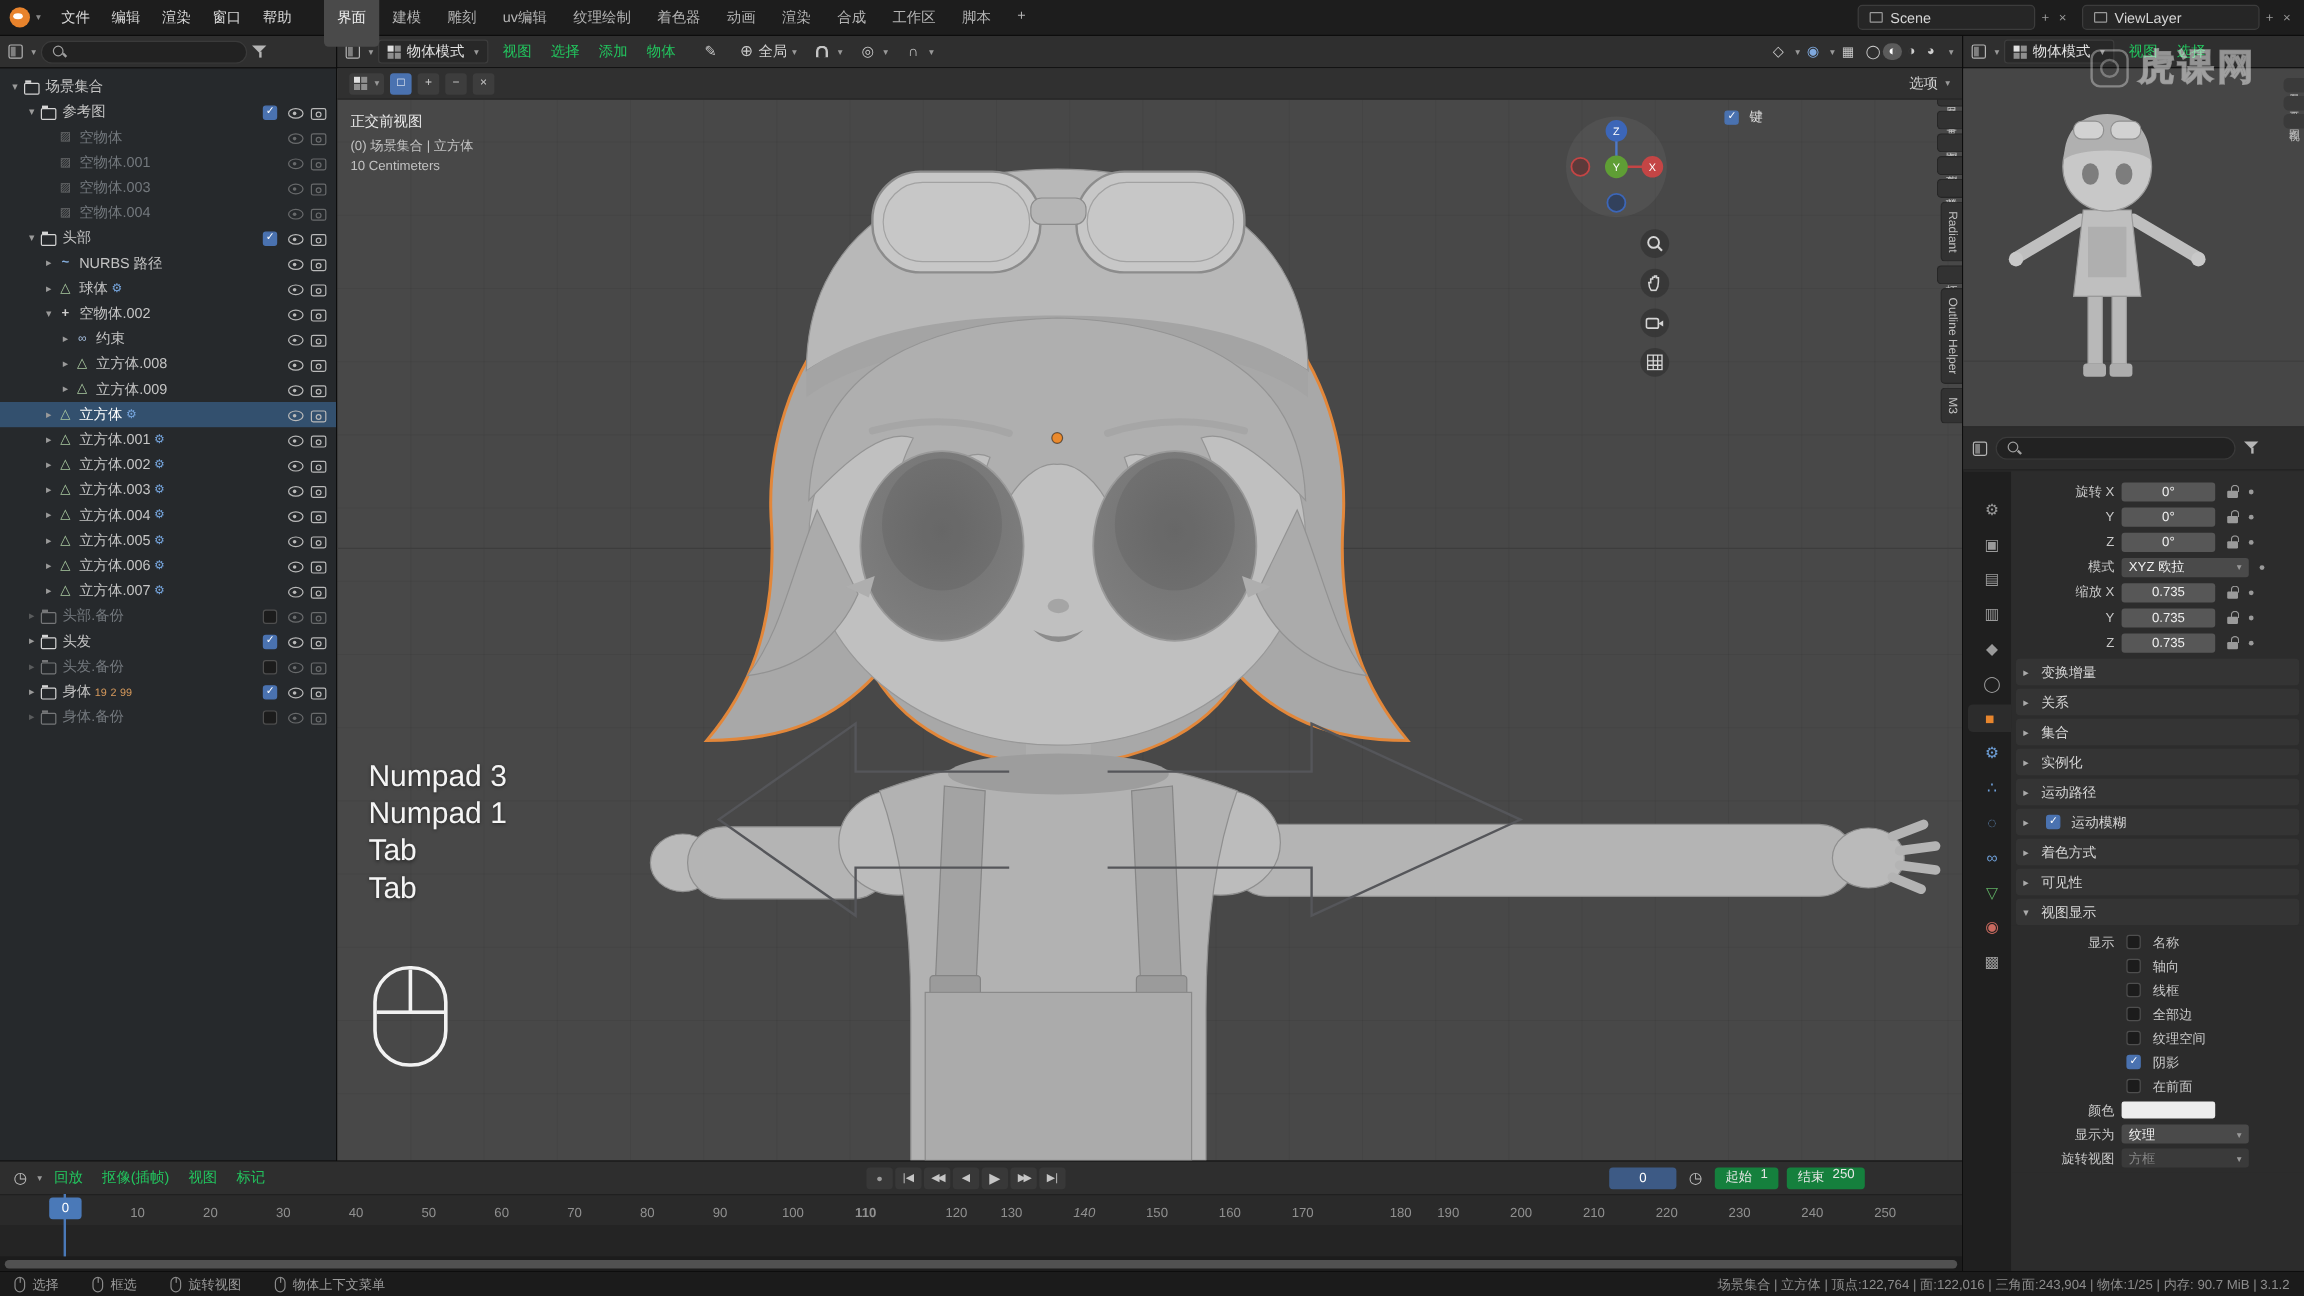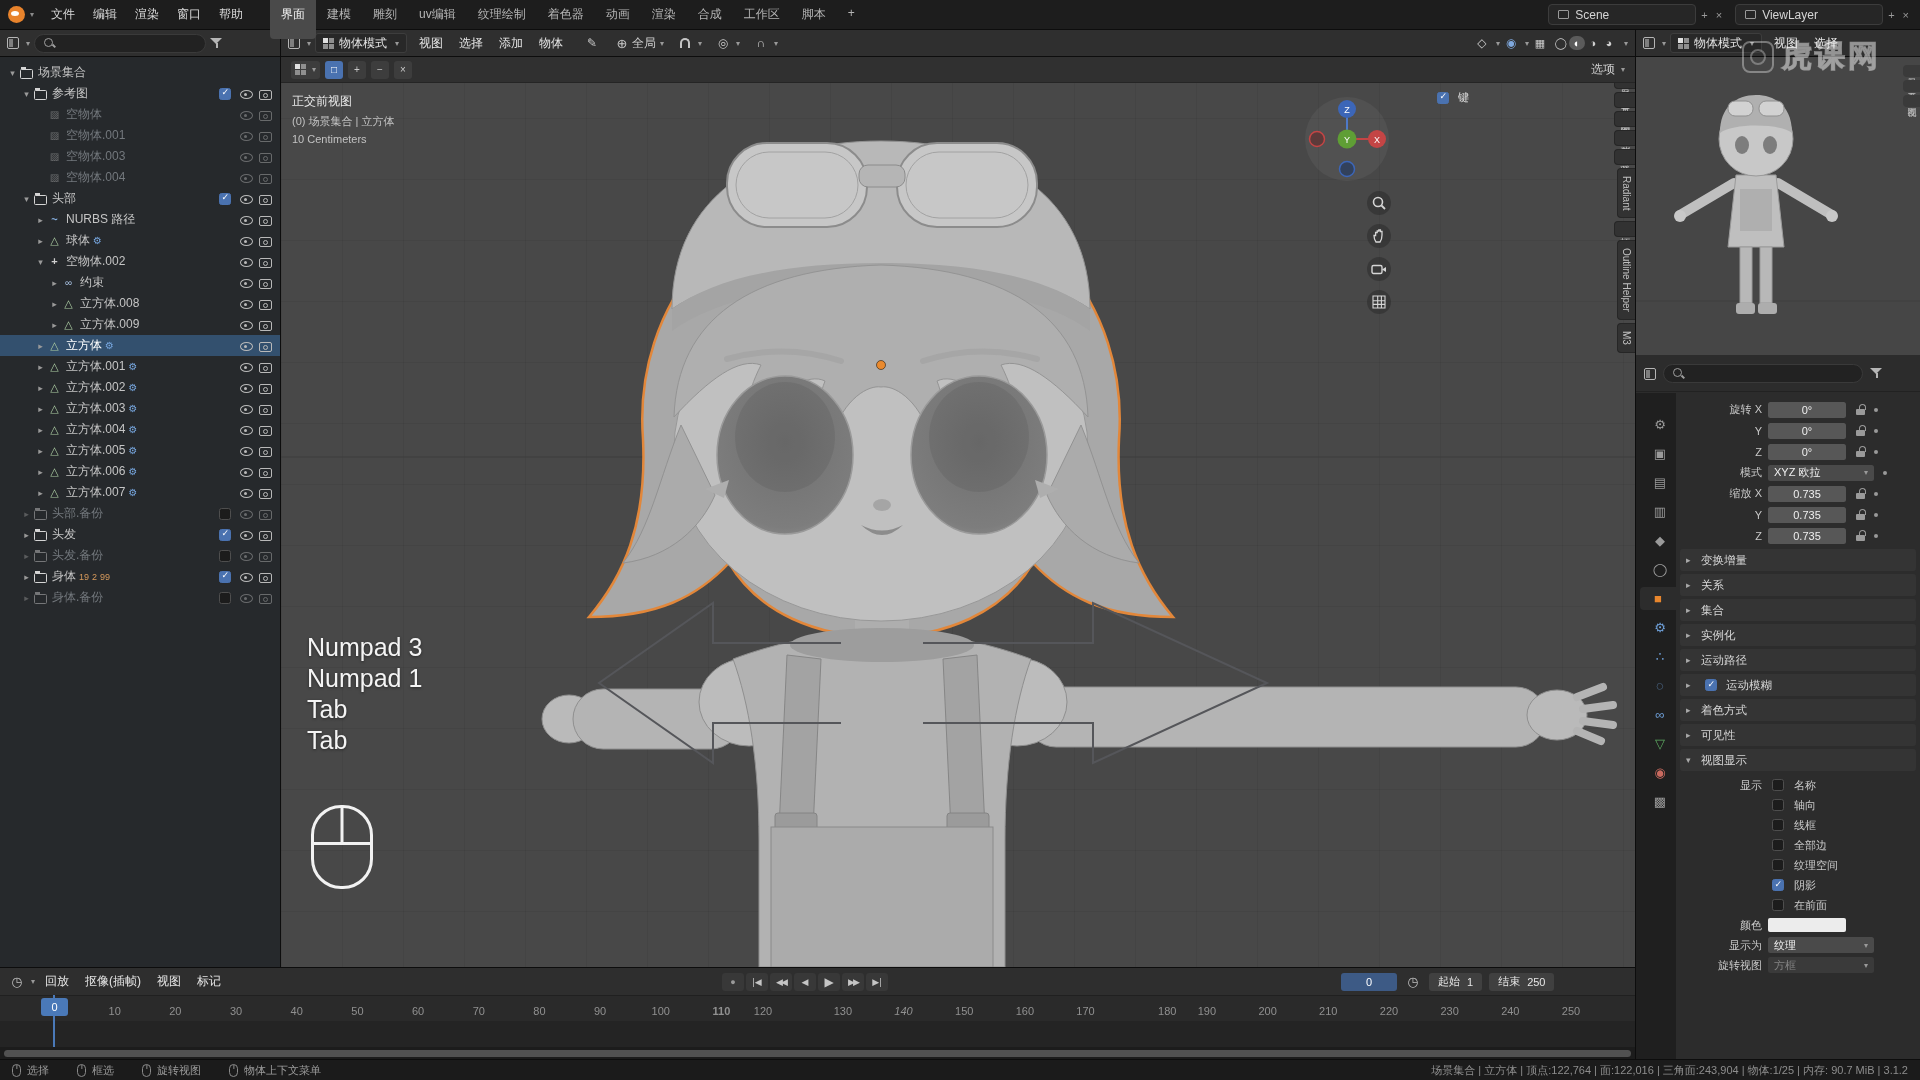--- a/index.html
+++ b/index.html
@@ -19,21 +19,21 @@
 .tb-spacer{flex:1}
 .tb-field{display:flex;align-items:center;gap:6px;background:#262626;border:1px solid #3c3c3c;border-radius:4px;height:21px;padding:0 9px;min-width:148px;color:#d5d5d5;margin-left:8px}
 .tb-field .fico{width:11px;height:9px;border:1.2px solid #9a9a9a;border-radius:1px;flex:none}
 .tb-mini{color:#9a9a9a;padding:0 3px;font-size:11px}
 
 
 .sb-sec{position:absolute;top:30px;height:26px;background:#2f2f2f;display:flex;align-items:center;gap:4px;padding:0 7px;overflow:hidden;z-index:15}
 .sb-outliner{left:0;width:280px}
 .sb-viewport{left:281px;width:1354px}
 .sb-right{left:1636px;width:284px}
-.hdr-menu{padding:3px 8px;color:#e5e5e5;border-radius:3px;white-space:nowrap}
+.hdr-menu{padding:3px 8px;color:#22c55e;border-radius:3px;white-space:nowrap}
 .caret{font-size:8px;color:#999;margin-left:3px}
 .mode-select{display:flex;align-items:center;gap:5px;background:#282828;border:1px solid #3d3d3d;border-radius:3px;height:20px;padding:0 7px;color:#e2e2e2;white-space:nowrap}
 .search-box{display:flex;align-items:center;gap:5px;background:#222;border:1px solid #3a3a3a;border-radius:10px;height:19px;padding:0 8px;flex:1;max-width:172px}
 .hicon{display:flex;align-items:center;justify-content:center;min-width:18px;height:18px;color:#c5c5c5;border-radius:3px}
 .hgroup{display:flex;align-items:center;gap:1px;margin-left:8px}
 .right-cluster{margin-left:auto;display:flex;align-items:center;gap:2px}
 .sh-pill{display:flex;align-items:center;border-radius:9px;padding:0 2px}
 .sh{width:16px;text-align:center;color:#cfcfcf;font-size:11px;border-radius:8px;padding:1px 1px}
 .sh.active{background:#5b5b5b;color:#fff}
 
@@ -150,21 +150,21 @@
 .pb{width:22px;height:18px;display:flex;align-items:center;justify-content:center;color:#c5c5c5;font-size:9px;border-radius:3px;background:#383838}
 .pb-rec::before{content:"●";color:#9a9a9a}
 .pb-js::before{content:"|◀"}
 .pb-pk::before{content:"◀◀";letter-spacing:-2px}
 .pb-pr::before{content:"◀"}
 .pb-pl::before{content:"▶";font-size:12px}
 .pb-nk::before{content:"▶▶";letter-spacing:-2px}
 .pb-je::before{content:"▶|"}
 .tl-fields{position:absolute;left:1341px;display:flex;align-items:center;gap:7px}
 .tl-frame{width:56px;height:18px;background:#3d5a85;border-radius:3px;color:#fff;display:flex;align-items:center;justify-content:center;font-size:11px}
-.tl-rangefield{height:18px;background:#404040;border-radius:3px;color:#e6e6e6;display:flex;align-items:center;gap:7px;padding:0 9px;font-size:11px;white-space:nowrap}
+.tl-rangefield{height:18px;background:#15803d;border-radius:3px;color:#e6e6e6;display:flex;gap:7px;padding:0 9px;font-size:11px;white-space:nowrap}
 .tl-body{position:relative;height:52px}
 .tl-ruler{position:relative;height:26px;background:#2a2a2a;border-top:1px solid #202020}
 .tick{position:absolute;bottom:4px;transform:translateX(-50%);color:#909090;font-size:11px}
 .tl-track{height:26px;background:#242424}
 .playhead-line{position:absolute;left:53px;top:0;width:2px;height:52px;background:#4a79b8;z-index:2}
 .playhead-box{position:absolute;left:41px;top:3px;width:27px;height:18px;background:#4a79b8;border-radius:3px;color:#fff;font-size:11px;display:flex;align-items:center;justify-content:center;z-index:3}
 .tl-scroll{position:absolute;left:0;bottom:0;width:100%;height:12px;background:#1c1c1c;display:flex;align-items:center;padding:0 4px}
 .tl-thumb{flex:1;height:7px;background:#515151;border-radius:4px}
 
 
@@ -997,21 +997,21 @@
           <span class="tick" style="left: 175.36px;">20</span>
           <span class="tick" style="left: 236.04px;">30</span>
           <span class="tick" style="left: 296.72px;">40</span>
           <span class="tick" style="left: 357.4px;">50</span>
           <span class="tick" style="left: 418.08px;">60</span>
           <span class="tick" style="left: 478.76px;">70</span>
           <span class="tick" style="left: 539.44px;">80</span>
           <span class="tick" style="left: 600.12px;">90</span>
           <span class="tick" style="left: 660.8px;">100</span>
           <span class="tick" style="left: 721.48px; font-weight: bold;">110</span>
-          <span class="tick" style="left: 763px;">120</span>
+          <span class="tick" style="left: 797px;">120</span>
           <span class="tick" style="left: 842.84px;">130</span>
           <span class="tick" style="left: 903.52px; font-style: italic;">140</span>
           <span class="tick" style="left: 964.2px;">150</span>
           <span class="tick" style="left: 1024.88px;">160</span>
           <span class="tick" style="left: 1085.56px;">170</span>
           <span class="tick" style="left: 1146.24px; margin-left: 21px;">180</span>
           <span class="tick" style="left: 1206.92px;">190</span>
           <span class="tick" style="left: 1267.6px;">200</span>
           <span class="tick" style="left: 1328.28px;">210</span>
           <span class="tick" style="left: 1388.96px;">220</span>

